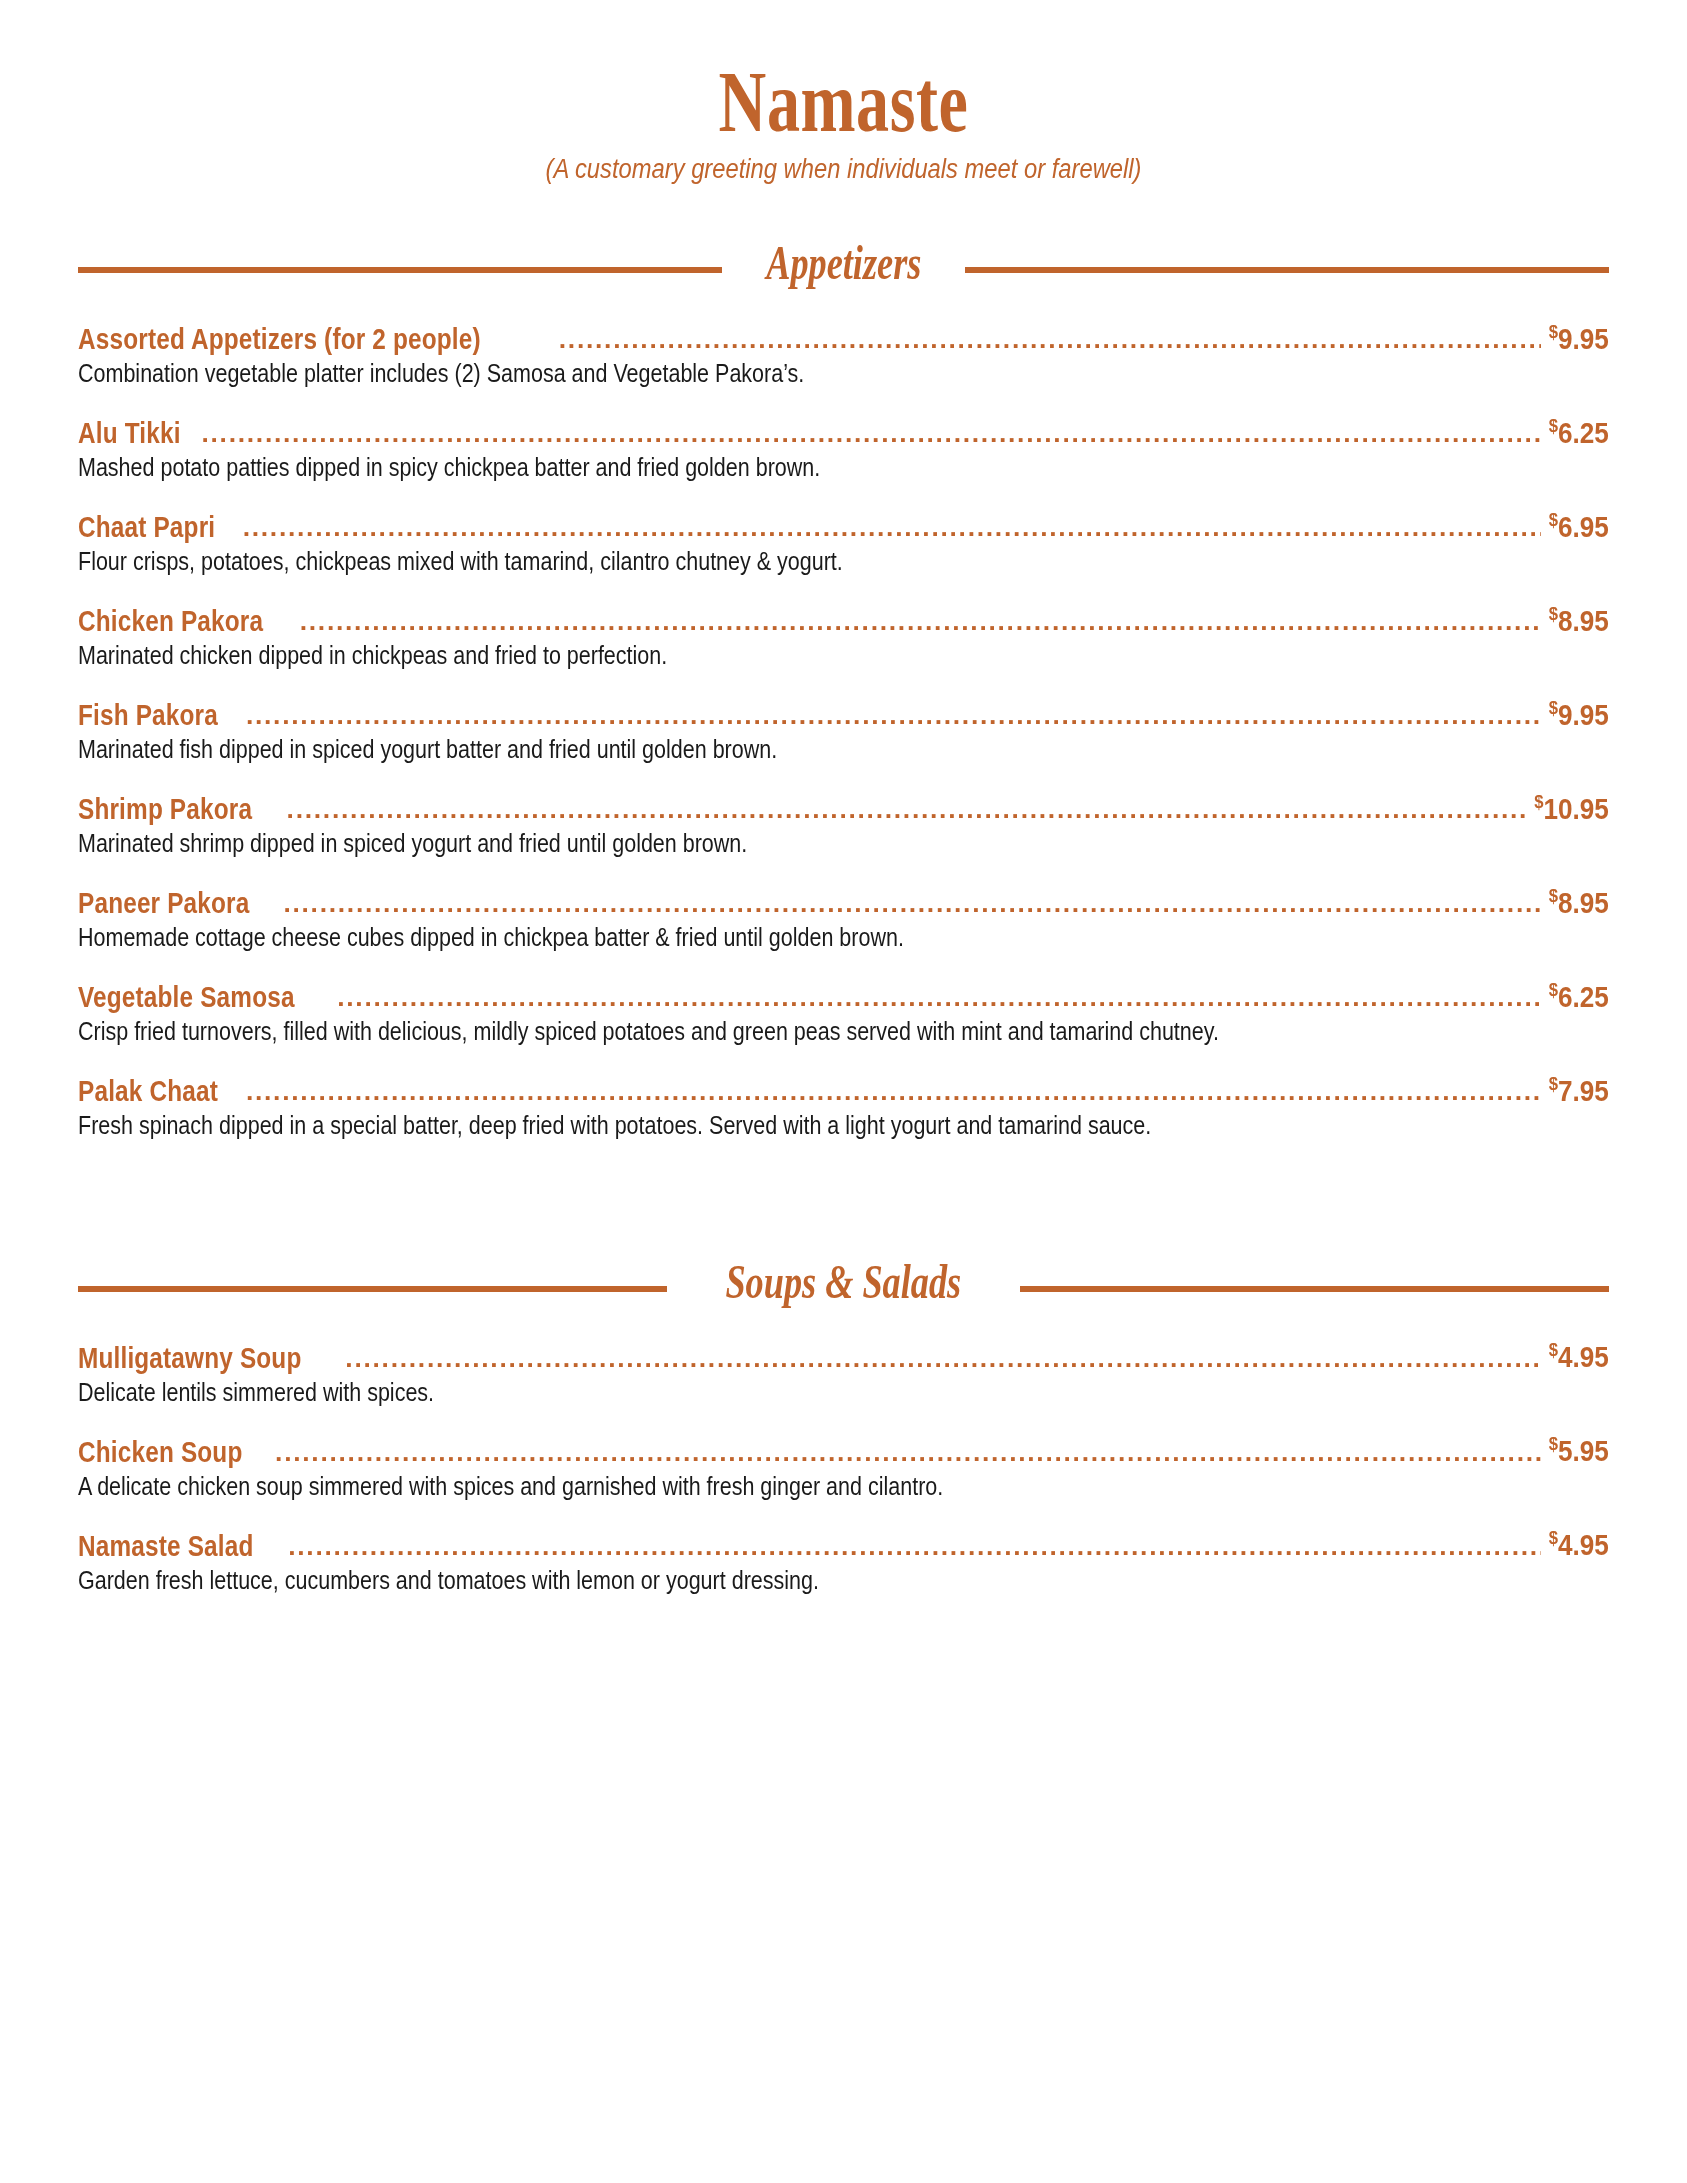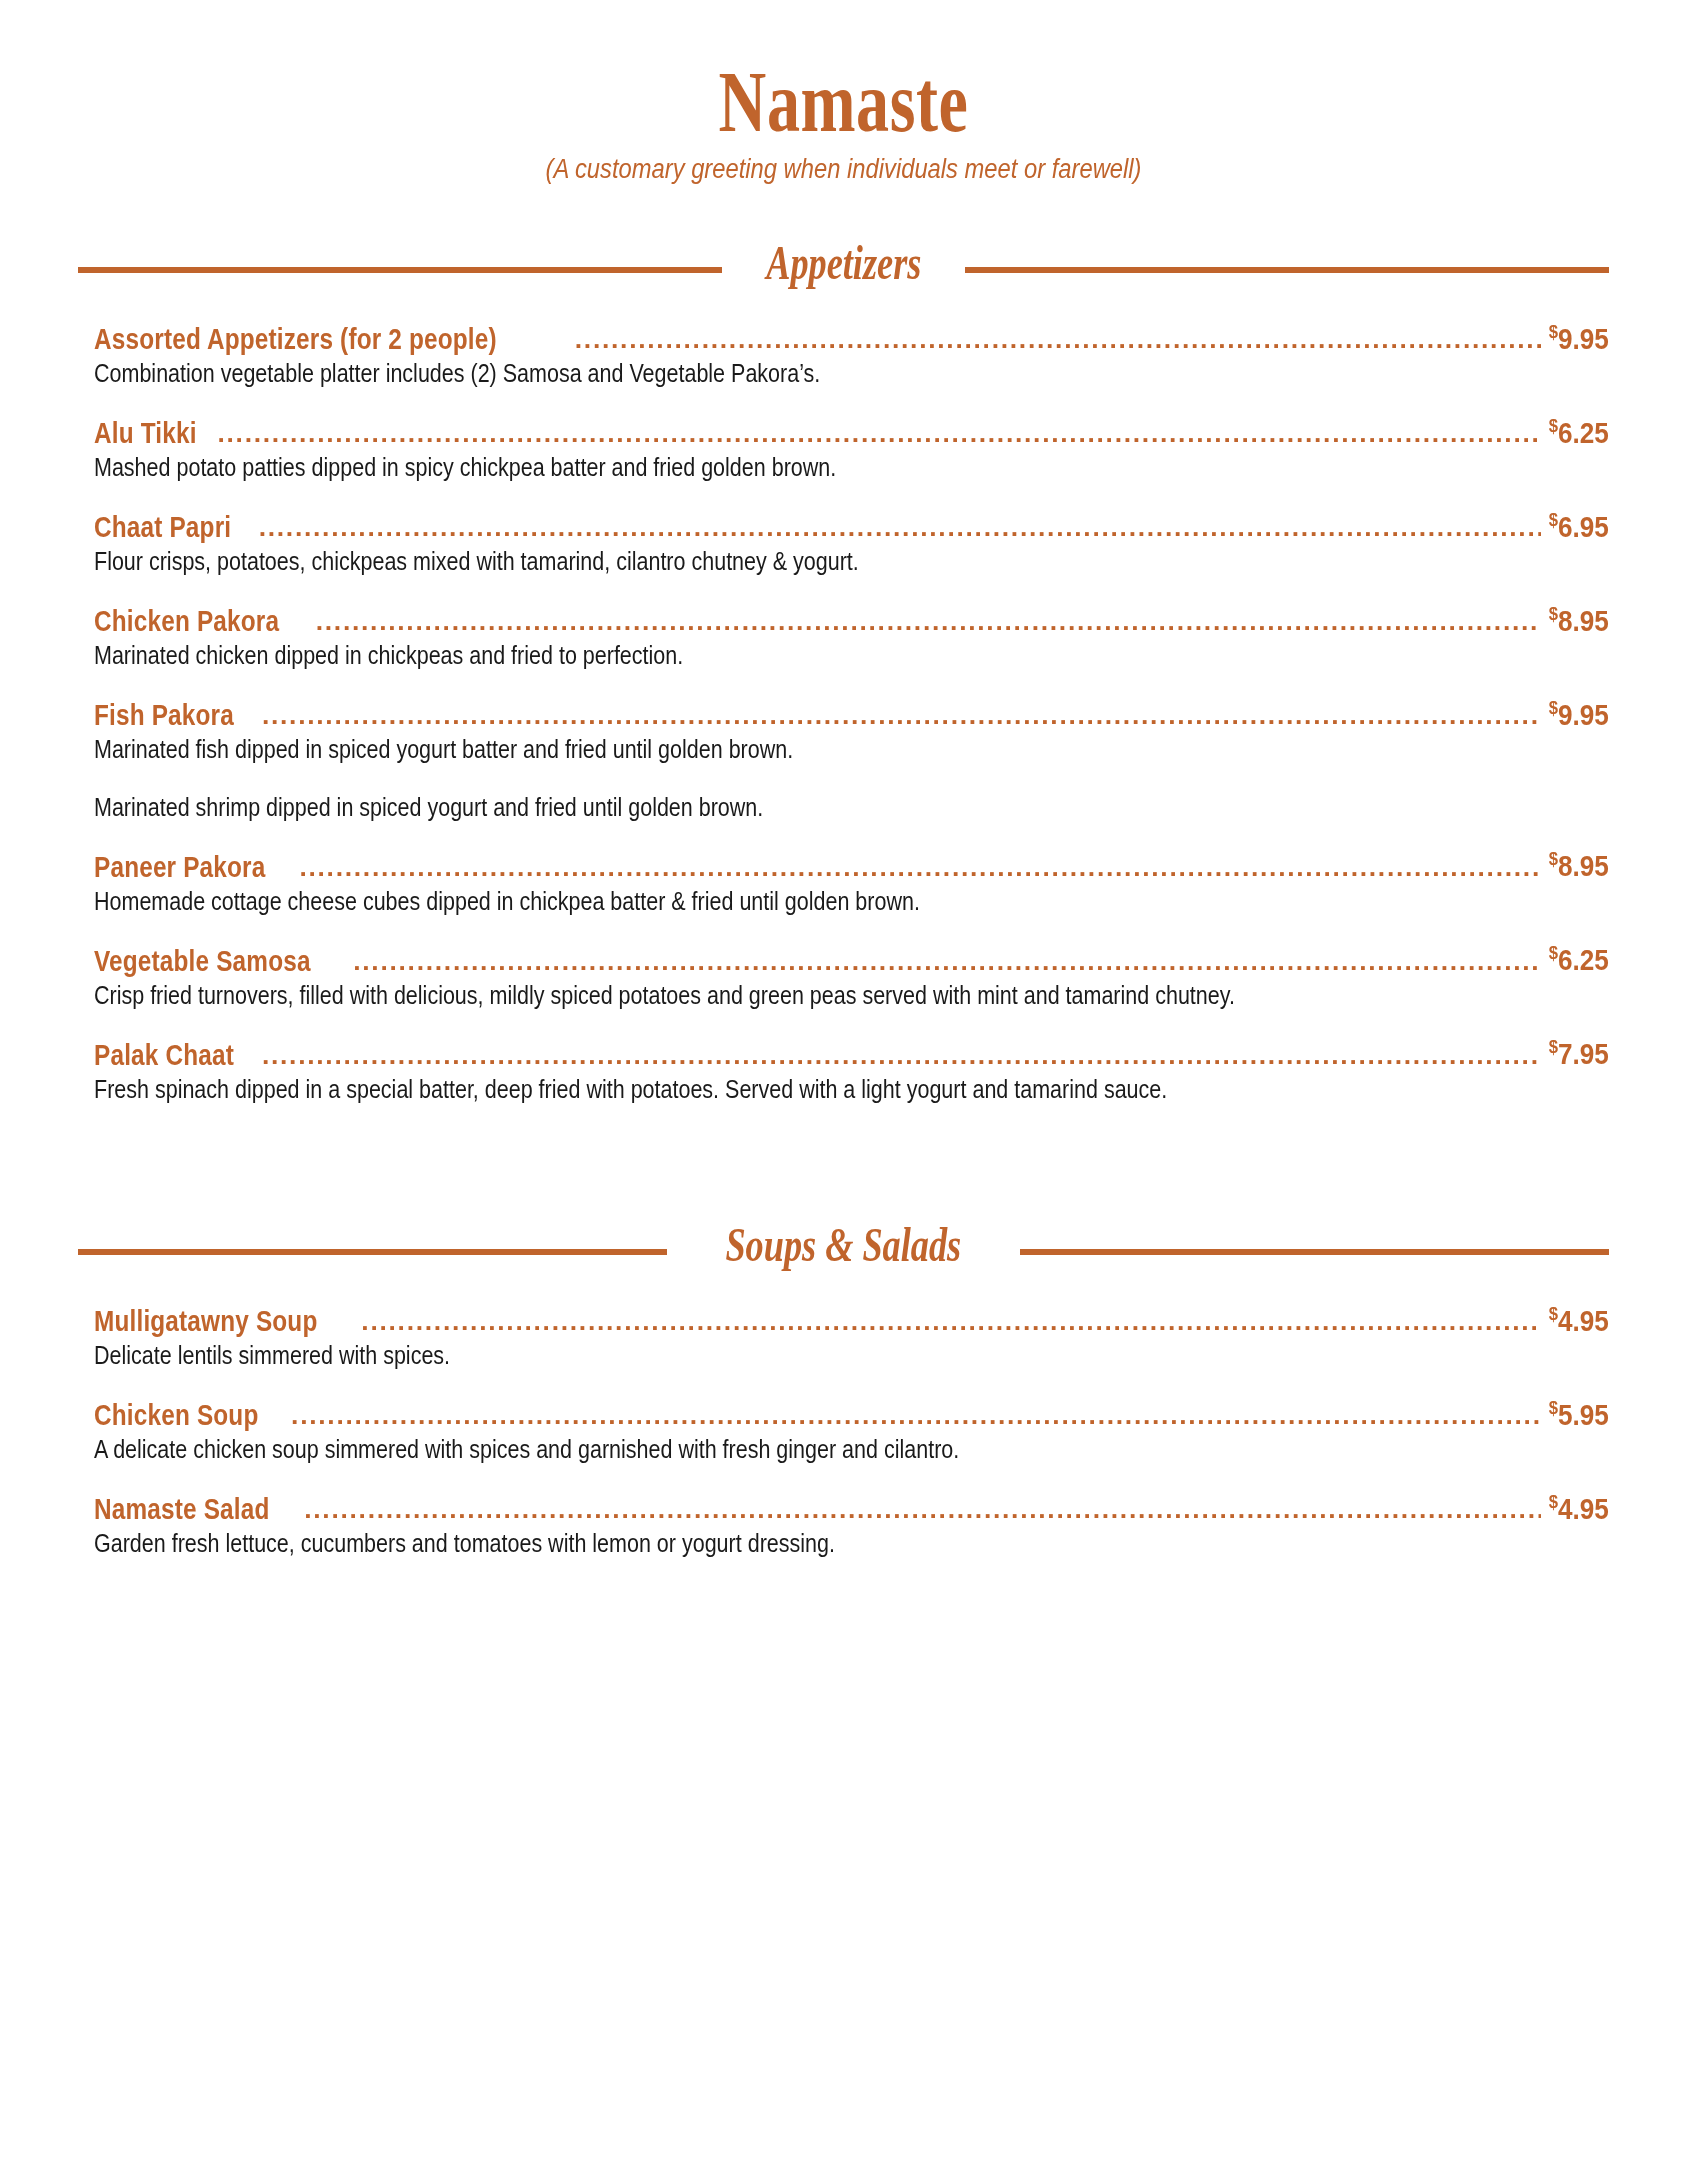--- a/index.html
+++ b/index.html
@@ -84,21 +84,20 @@
   }
 
   
   .menu-list {
     margin: 0;
     padding: 0;
     list-style: none;
   }
   .menu-item {
     margin-bottom: 25px;
-    margin-left: 16px;
   }
   .menu-item:last-child { margin-bottom: 0; }
 
   .item-line {
     display: flex;
     align-items: baseline;
     width: 100%;
   }
   .item-name {
     flex: 0 0 auto;
@@ -211,20 +210,25 @@
           </li>
           <li class="menu-item">
             <div class="item-line">
               <span class="item-name">Fish Pakora</span>
               <span class="leader"></span>
               <span class="item-price"><span class="currency">$</span><span class="amount">9.95</span></span>
             </div>
             <div class="item-desc">Marinated fish dipped in spiced yogurt batter and fried until golden brown.</div>
           </li>
           <li class="menu-item">
+            <div class="item-line">
+              <span class="item-name">Shrimp Pakora</span>
+              <span class="leader"></span>
+              <span class="item-price"><span class="currency">$</span><span class="amount">10.95</span></span>
+            </div>
             <div class="item-desc">Marinated shrimp dipped in spiced yogurt and fried until golden brown.</div>
           </li>
           <li class="menu-item">
             <div class="item-line">
               <span class="item-name">Paneer Pakora</span>
               <span class="leader"></span>
               <span class="item-price"><span class="currency">$</span><span class="amount">8.95</span></span>
             </div>
             <div class="item-desc">Homemade cottage cheese cubes dipped in chickpea batter &amp; fried until golden brown.</div>
           </li>

